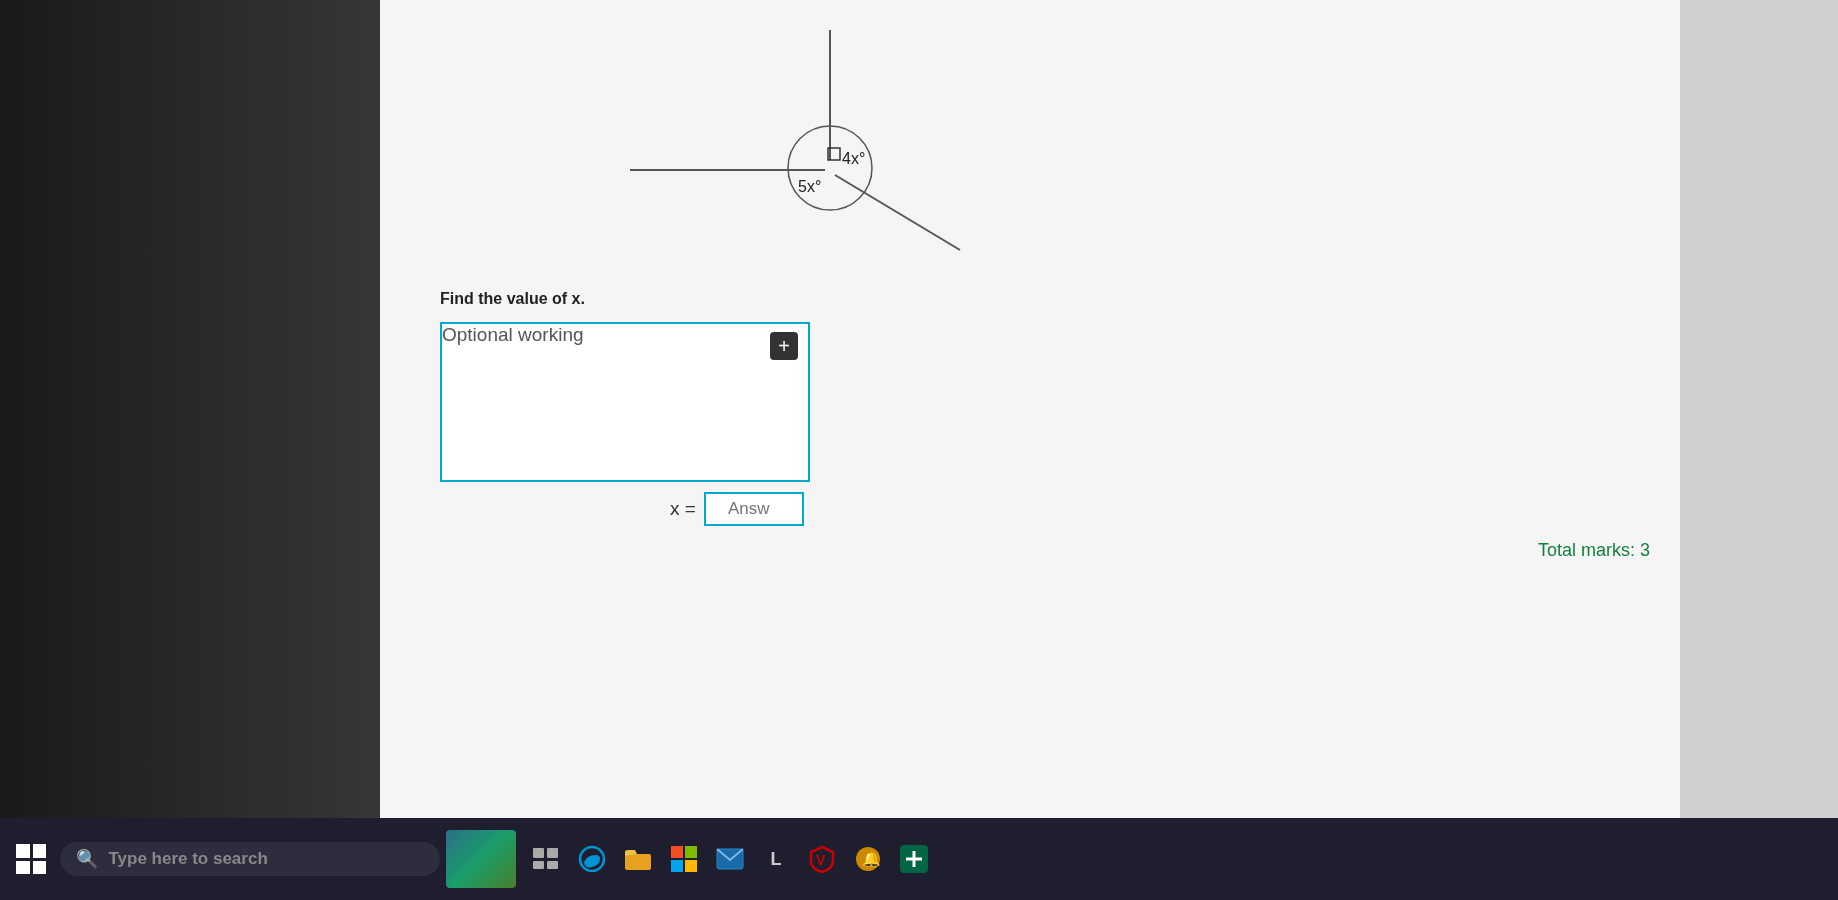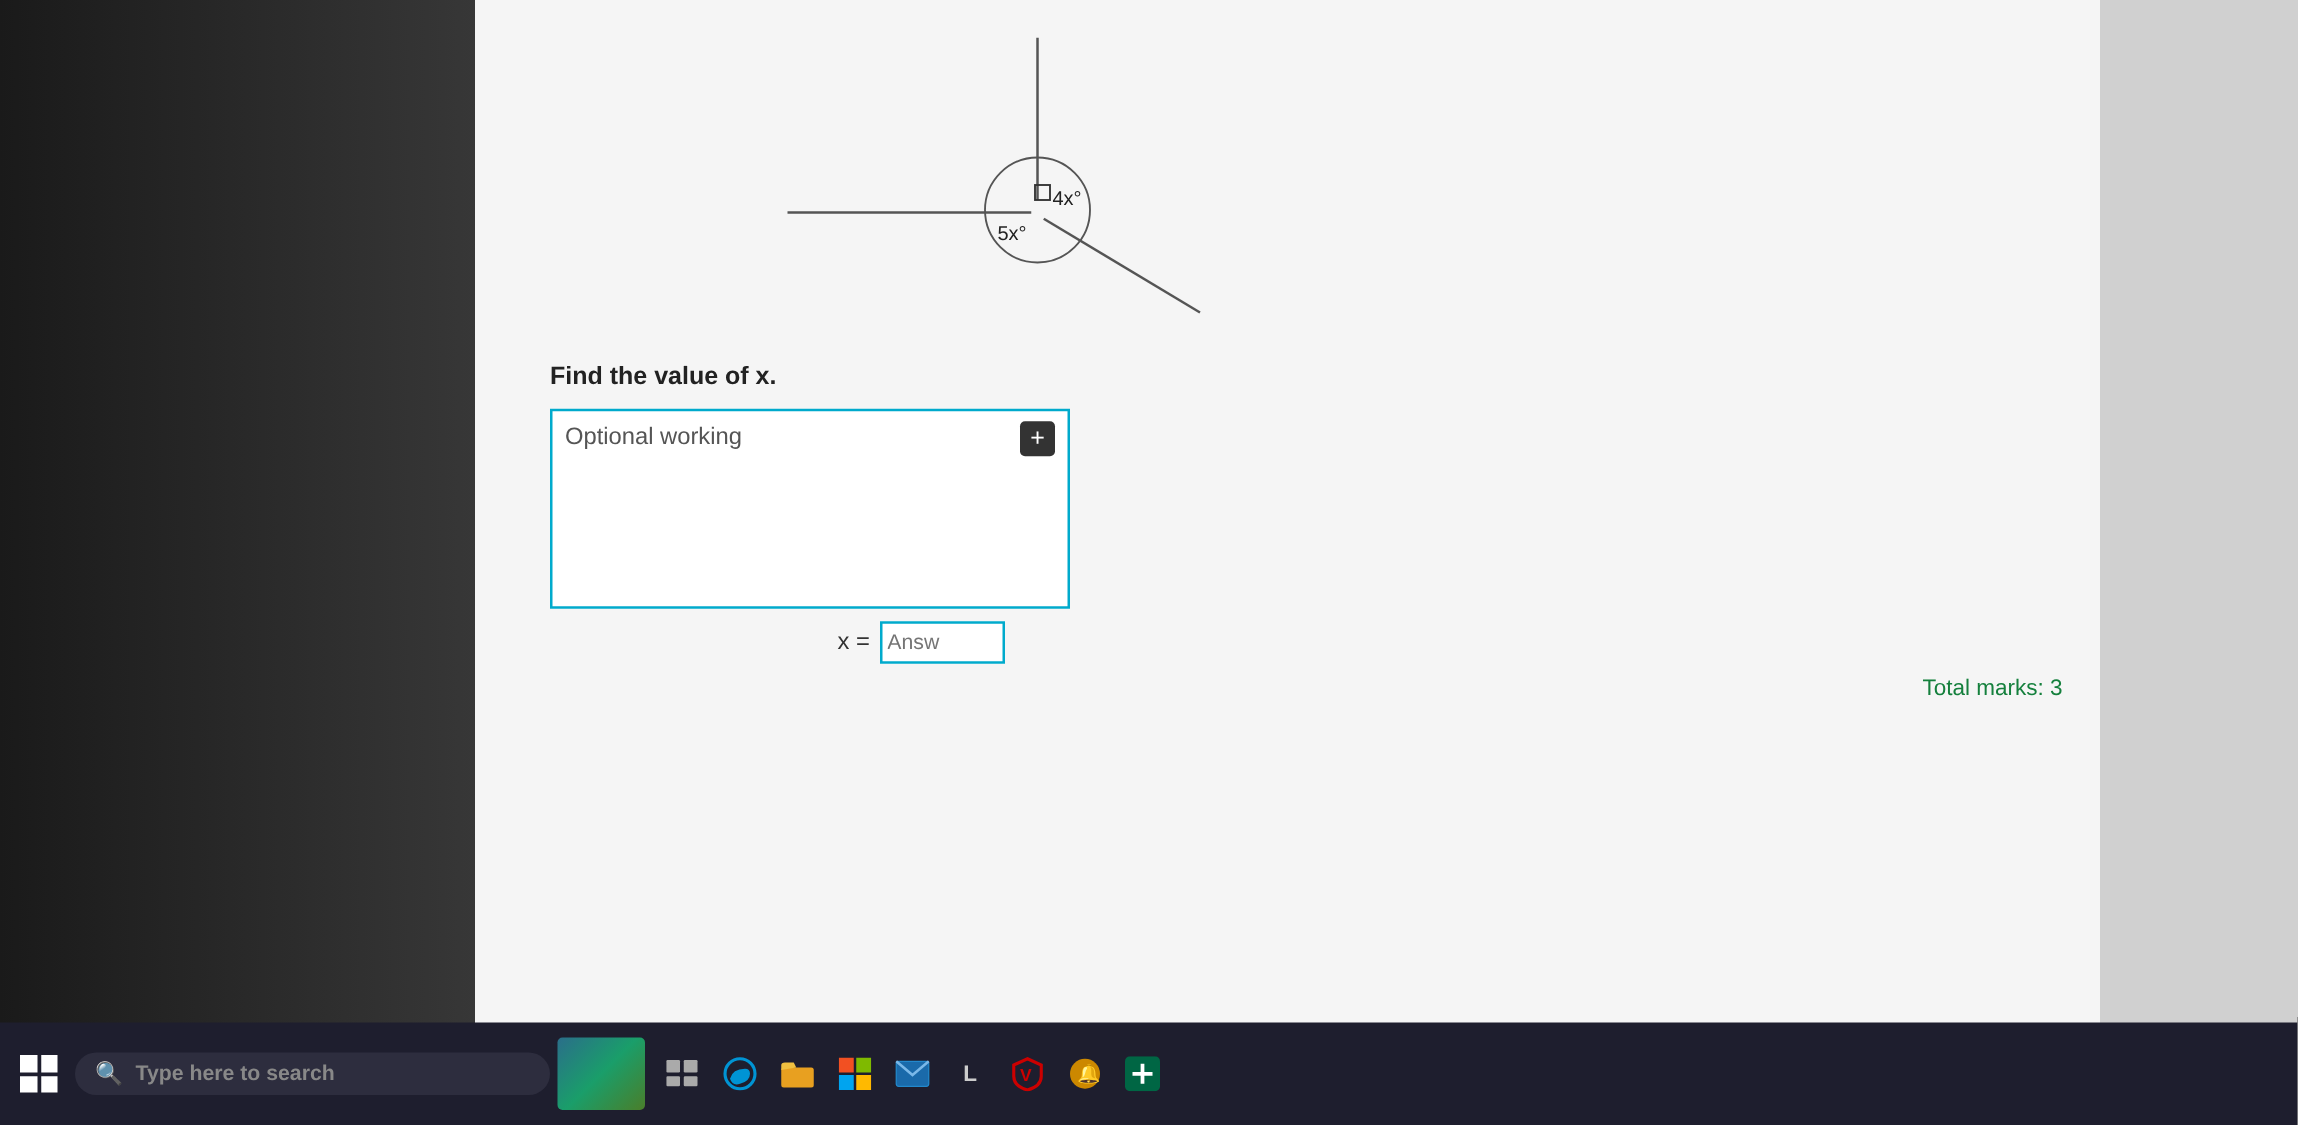--- a/index.html
+++ b/index.html
@@ -57,33 +57,32 @@
 
     
     .question-content {
       position: absolute;
       top: 290px;
       left: 60px;
       width: 800px;
     }
 
     .find-value-label {
-      font-size: 20px;
+      font-size: 16px;
       font-weight: bold;
       color: #222;
       margin-bottom: 14px;
     }
 
     .working-box {
-      width: 416px;
+      width: 370px;
       height: 160px;
       border: 2px solid #00aacc;
       background: #fff;
       position: relative;
-      padding: 10px;
     }
 
     .optional-working-text {
       font-size: 19px;
       color: #555;
     }
 
     .plus-button {
       position: absolute;
       top: 8px;
@@ -112,21 +111,21 @@
       font-size: 19px;
       color: #333;
       margin-right: 8px;
     }
 
     .answer-input {
       width: 100px;
       height: 34px;
       border: 2px solid #00aacc;
       font-size: 17px;
-      padding: 2px 4px;
+      padding: 2px 22px;
       background: #fff;
       color: #333;
       outline: none;
     }
 
     
     .total-marks {
       position: absolute;
       top: 540px;
       right: 30px;

